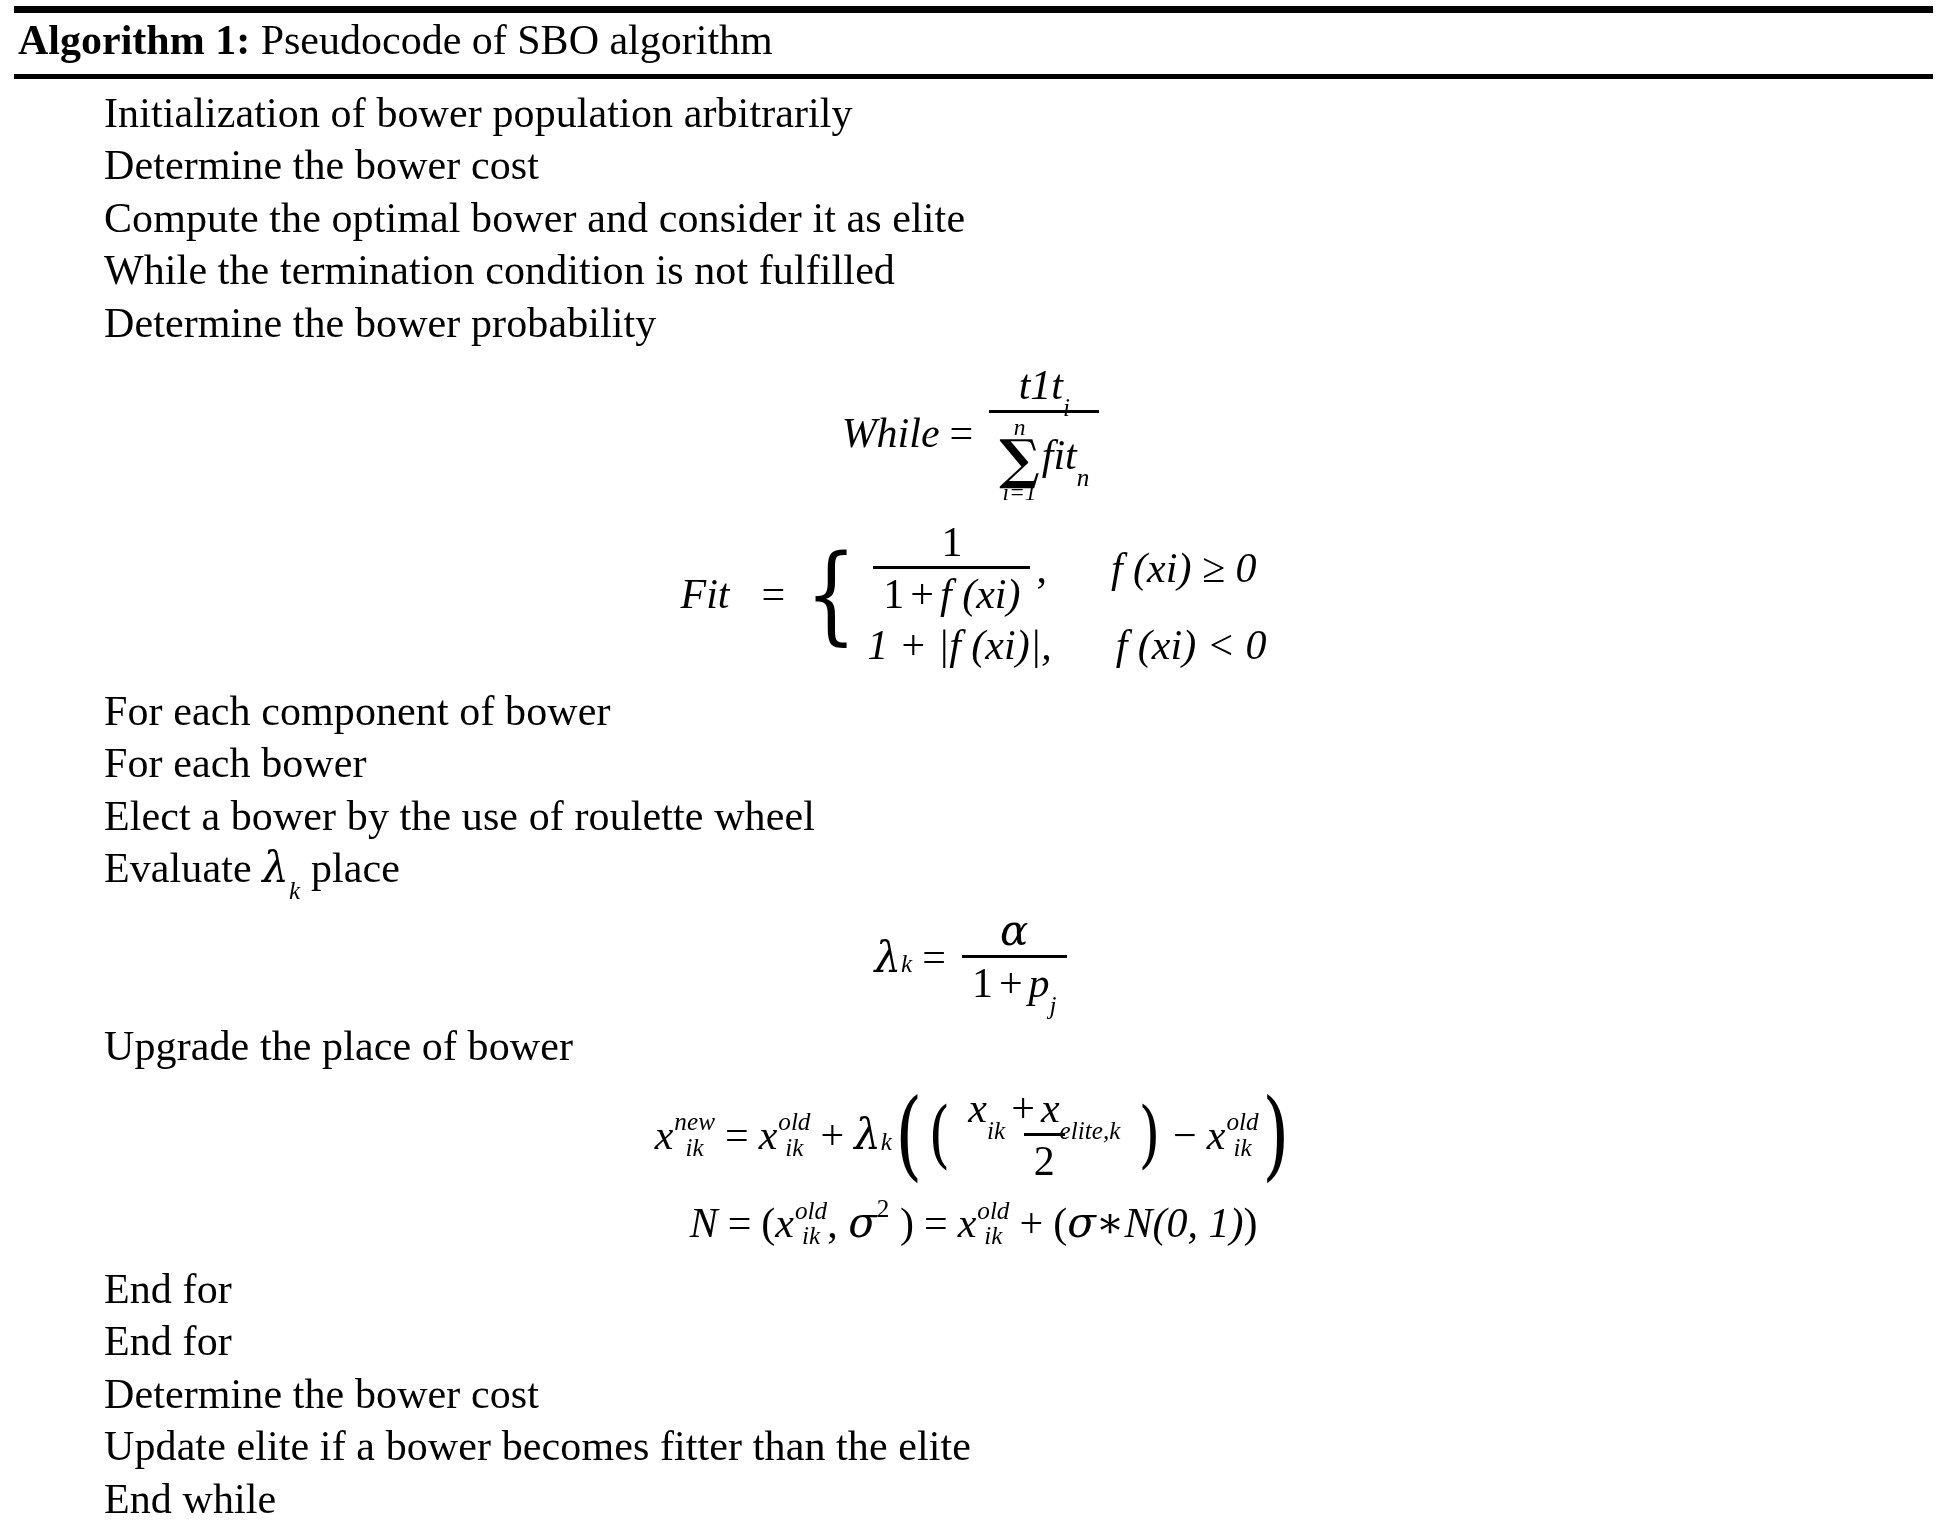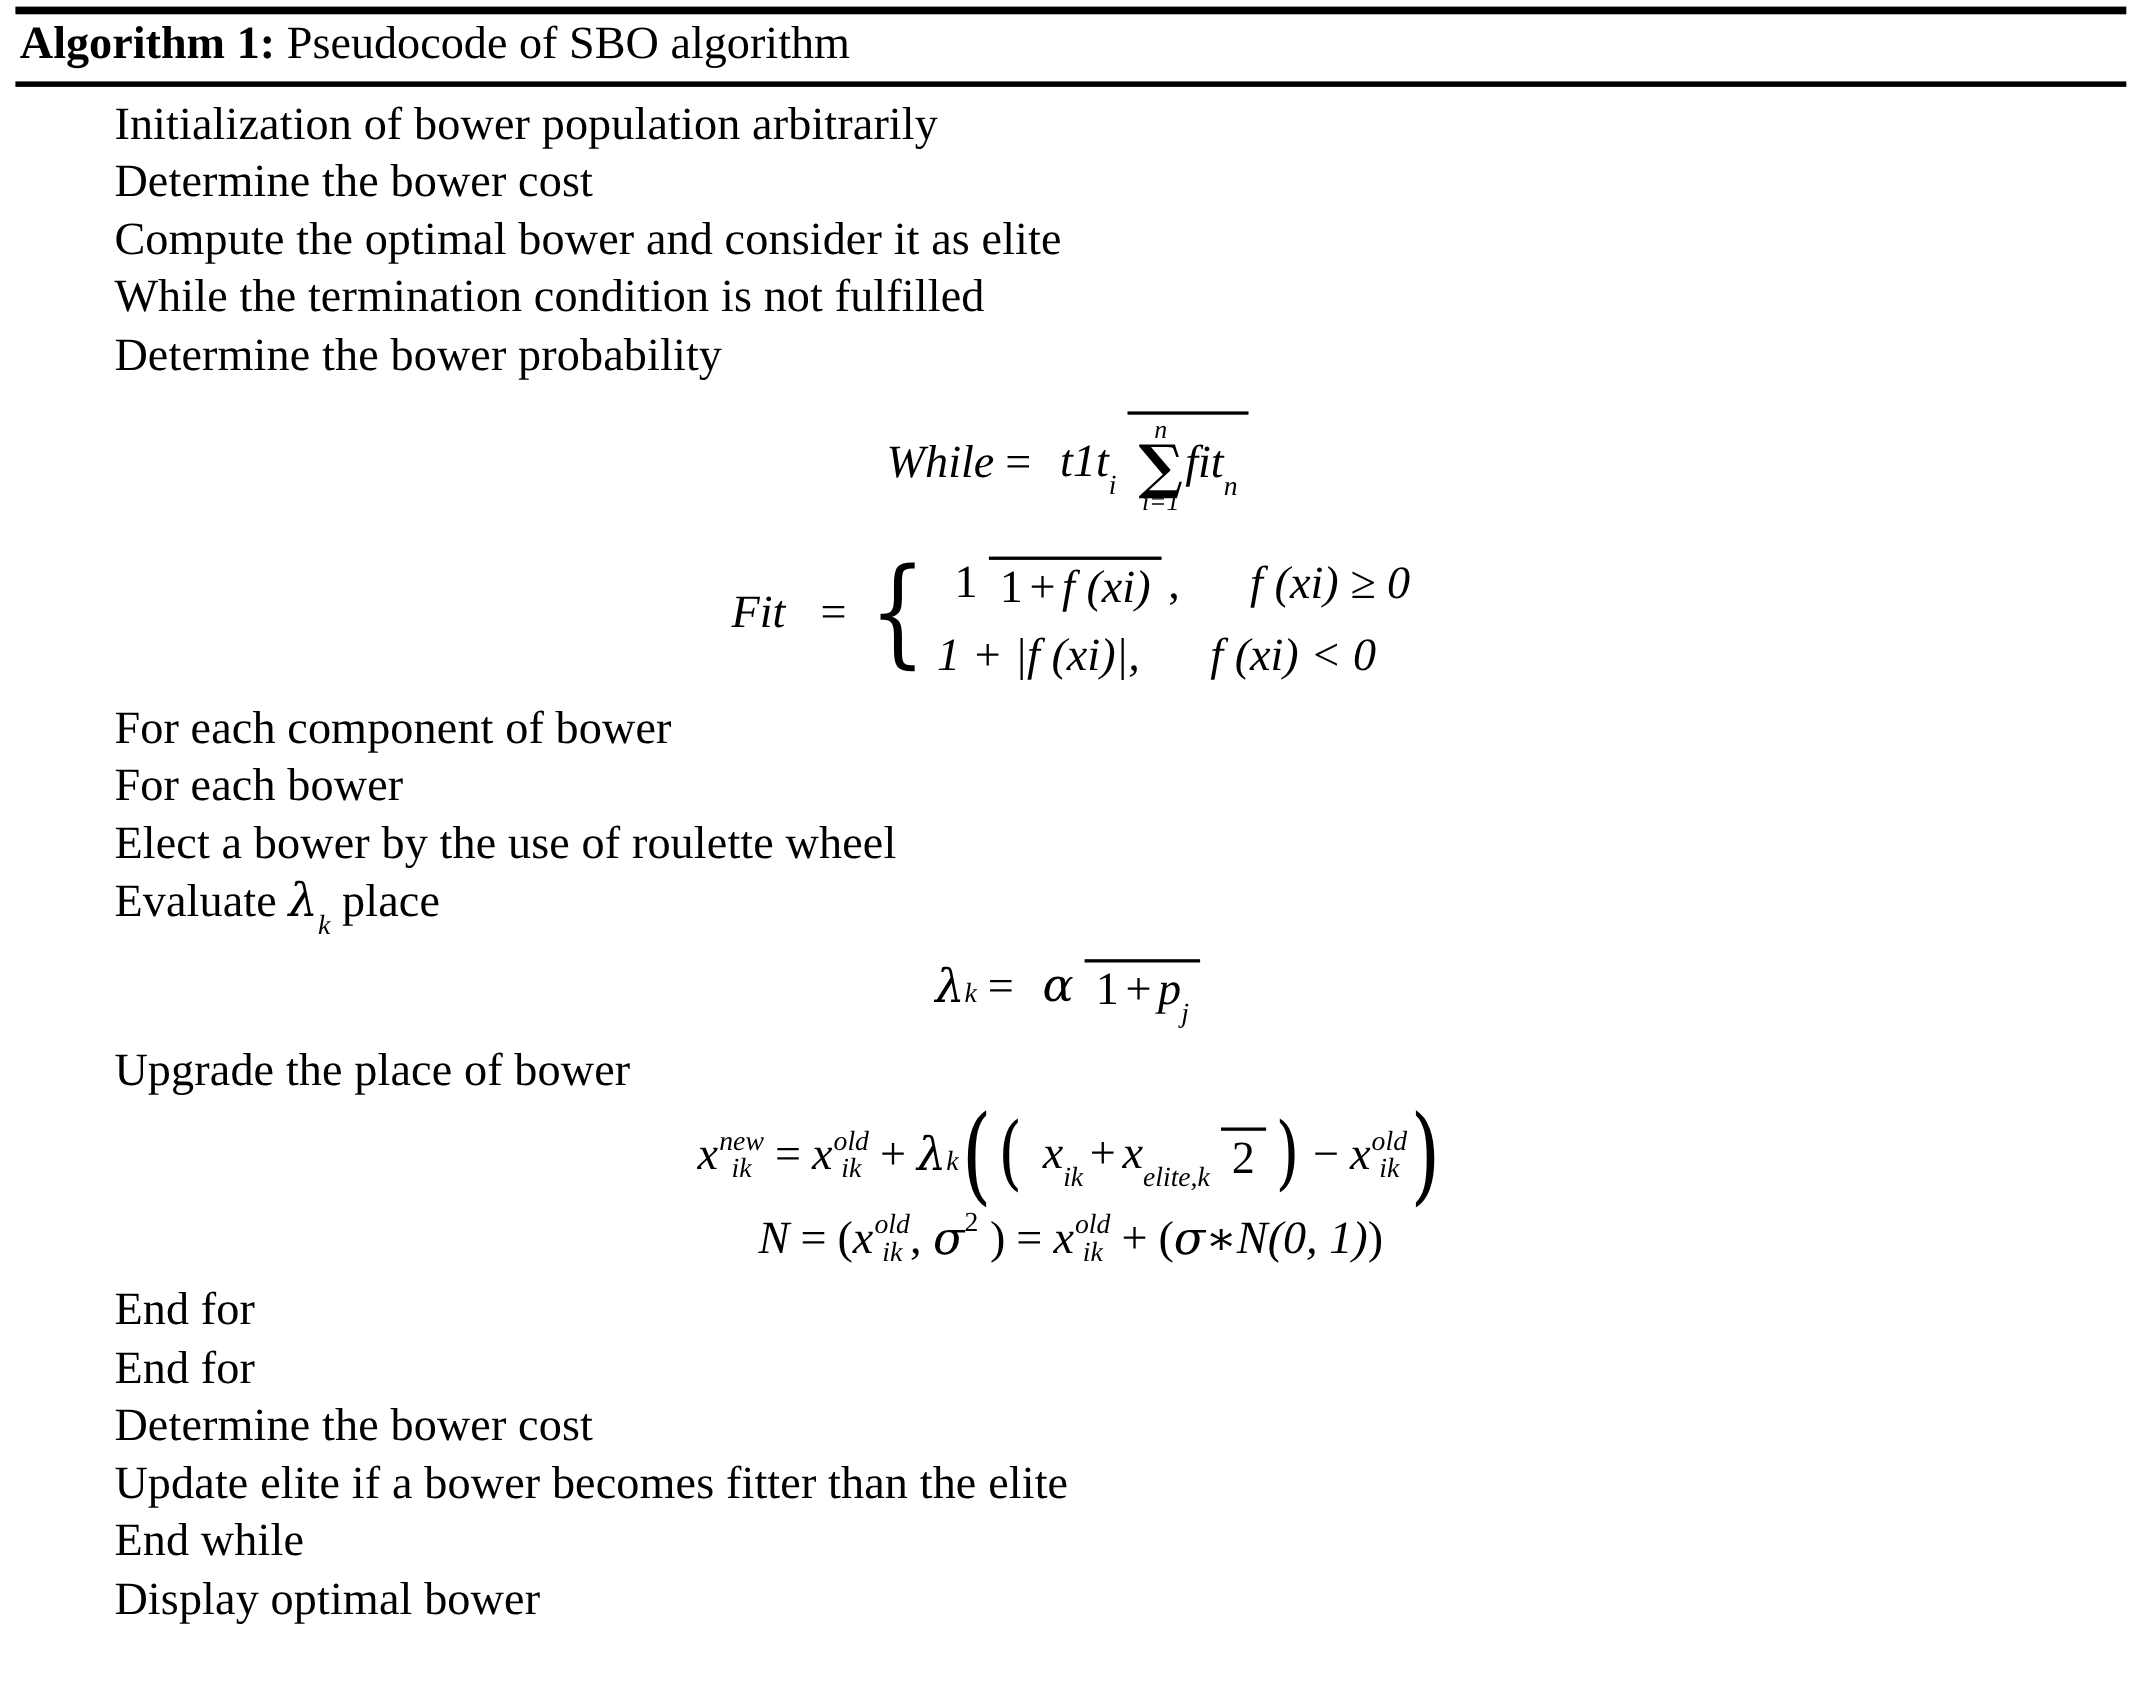--- a/index.html
+++ b/index.html
@@ -81,24 +81,25 @@
   .roman { font-style: normal; }
   .op {
     font-style: normal;
     padding: 0 10px;
   }
   .op-tight { font-style: normal; padding: 0 6px; }
 
   
   .frac {
     display: inline-flex;
+    flex-direction: column;
     align-items: center;
     justify-content: center;
     vertical-align: middle;
-    margin: 11px 6px;
+    margin: 0 6px;
   }
   .frac > .num {
     padding: 0 10px 2px 10px;
     line-height: 1.06;
   }
   .frac > .den {
     border-top: 3px solid #000;
     padding: 3px 10px 0 10px;
     line-height: 1.06;
   }

